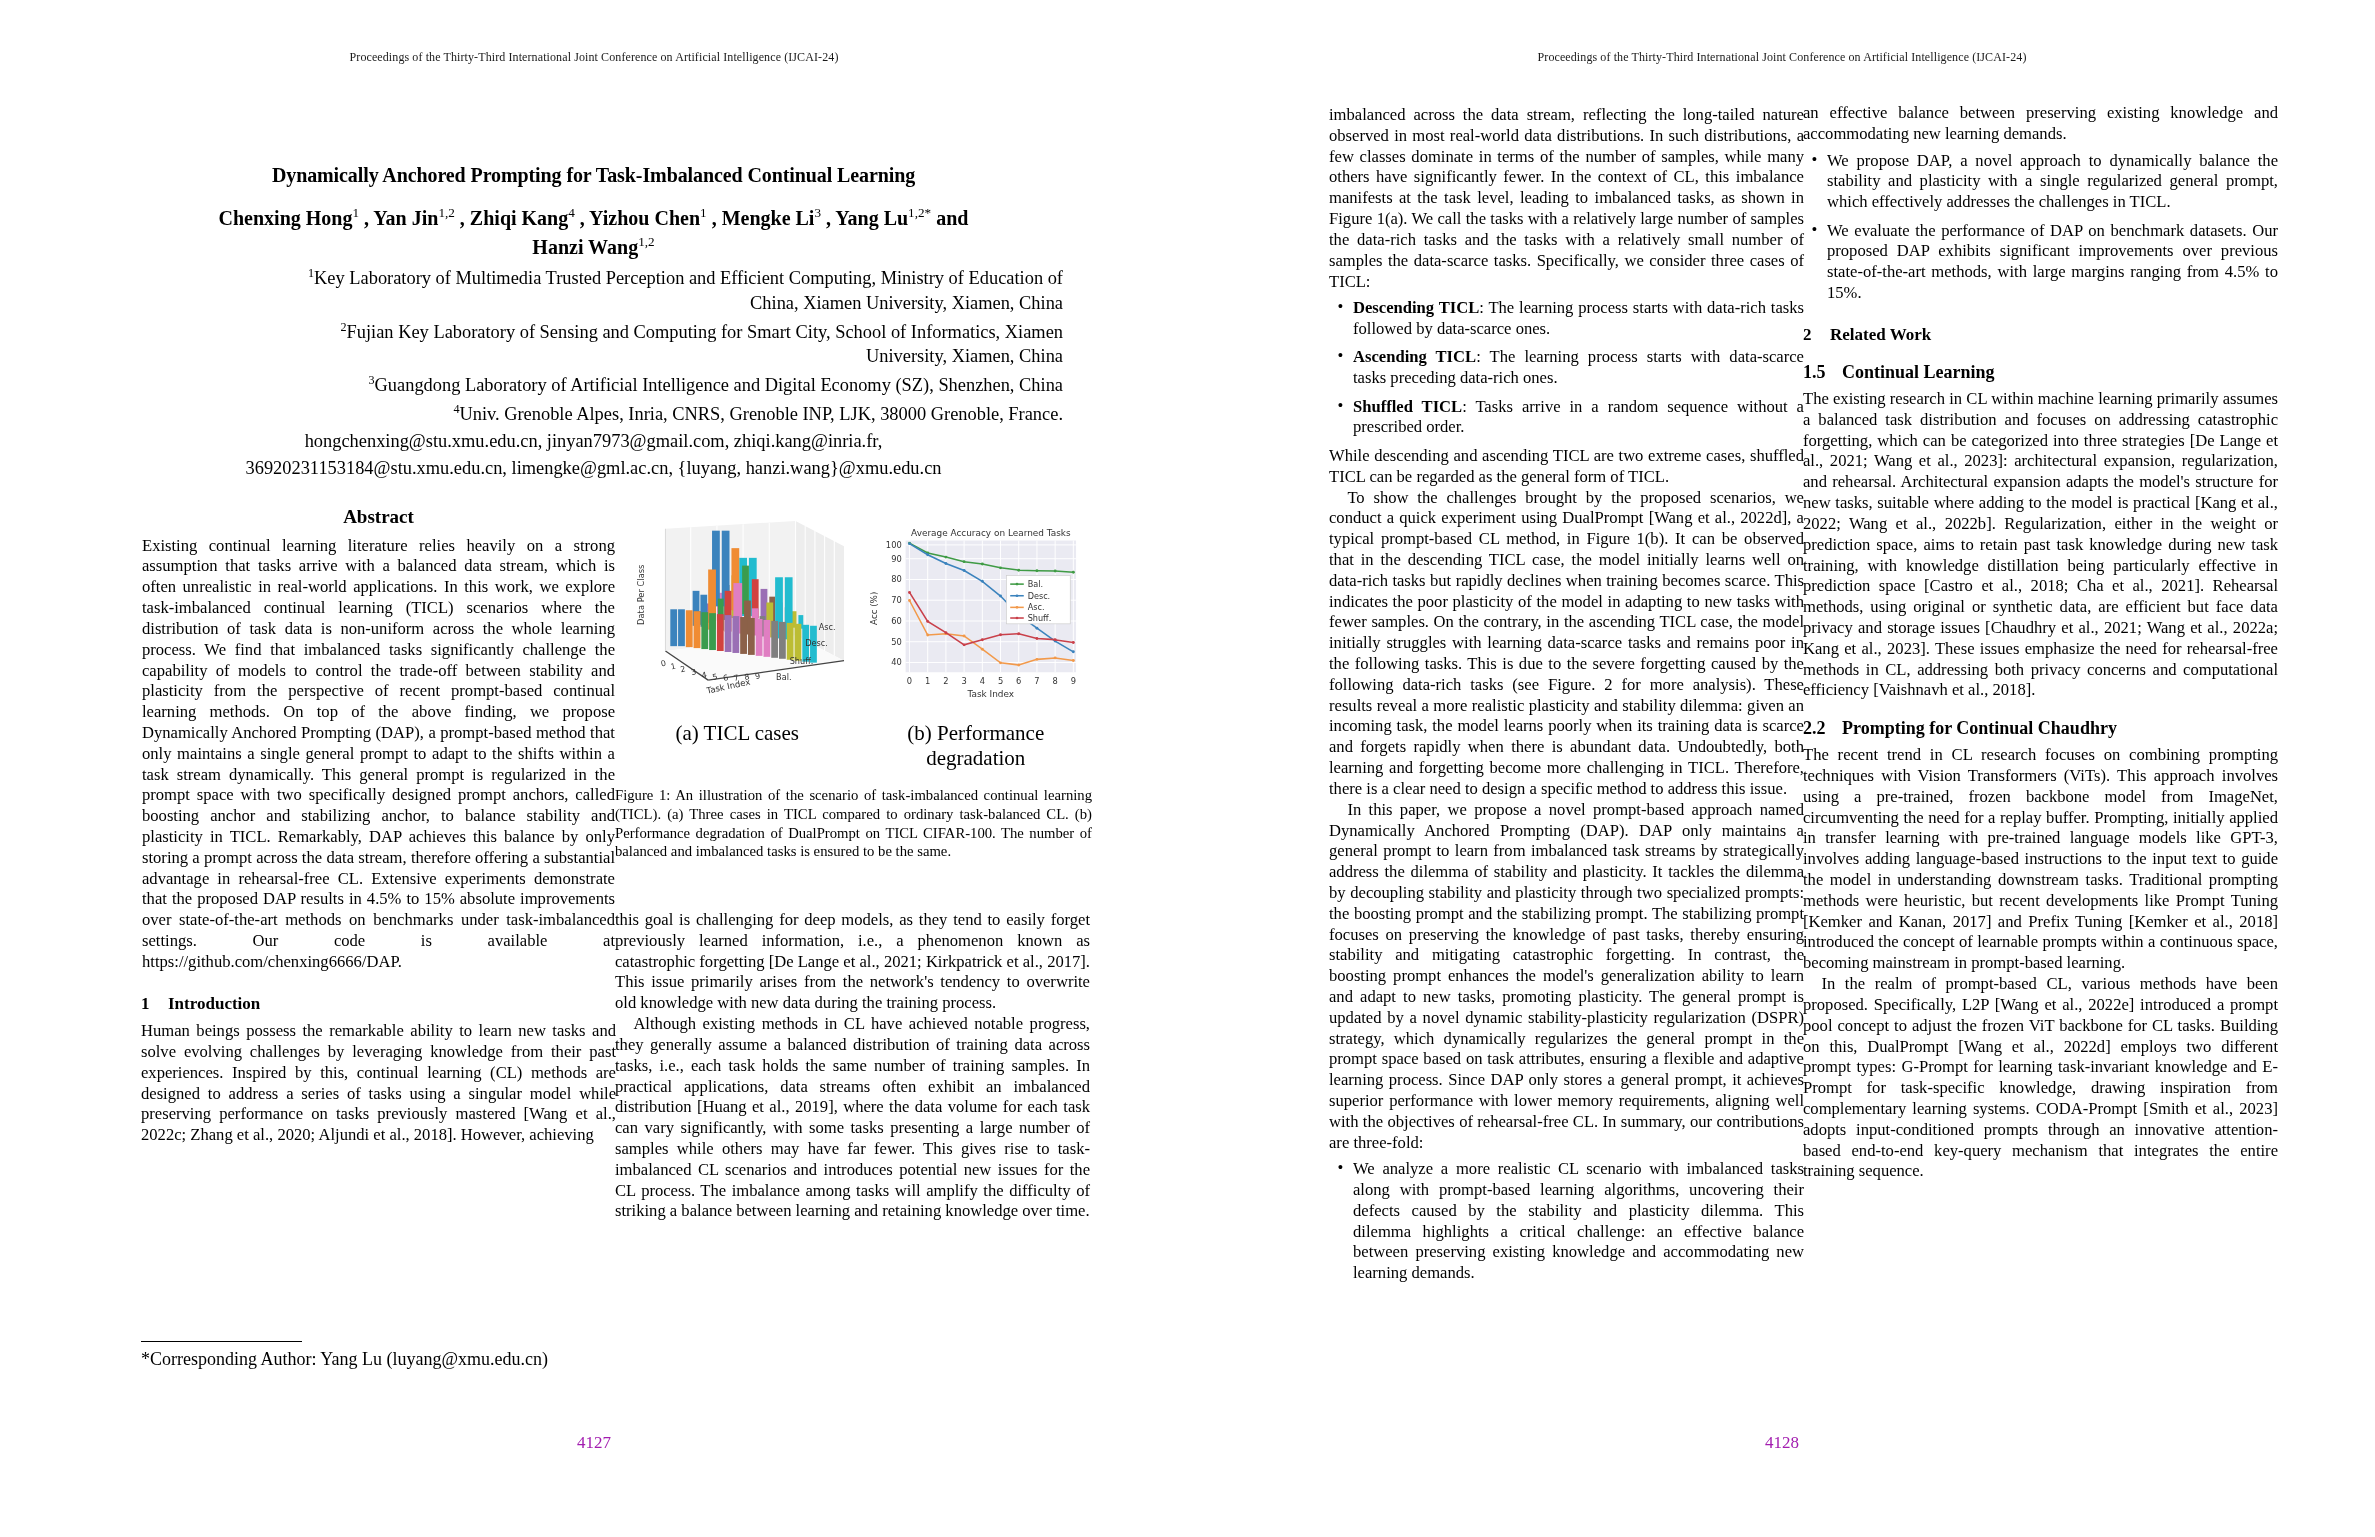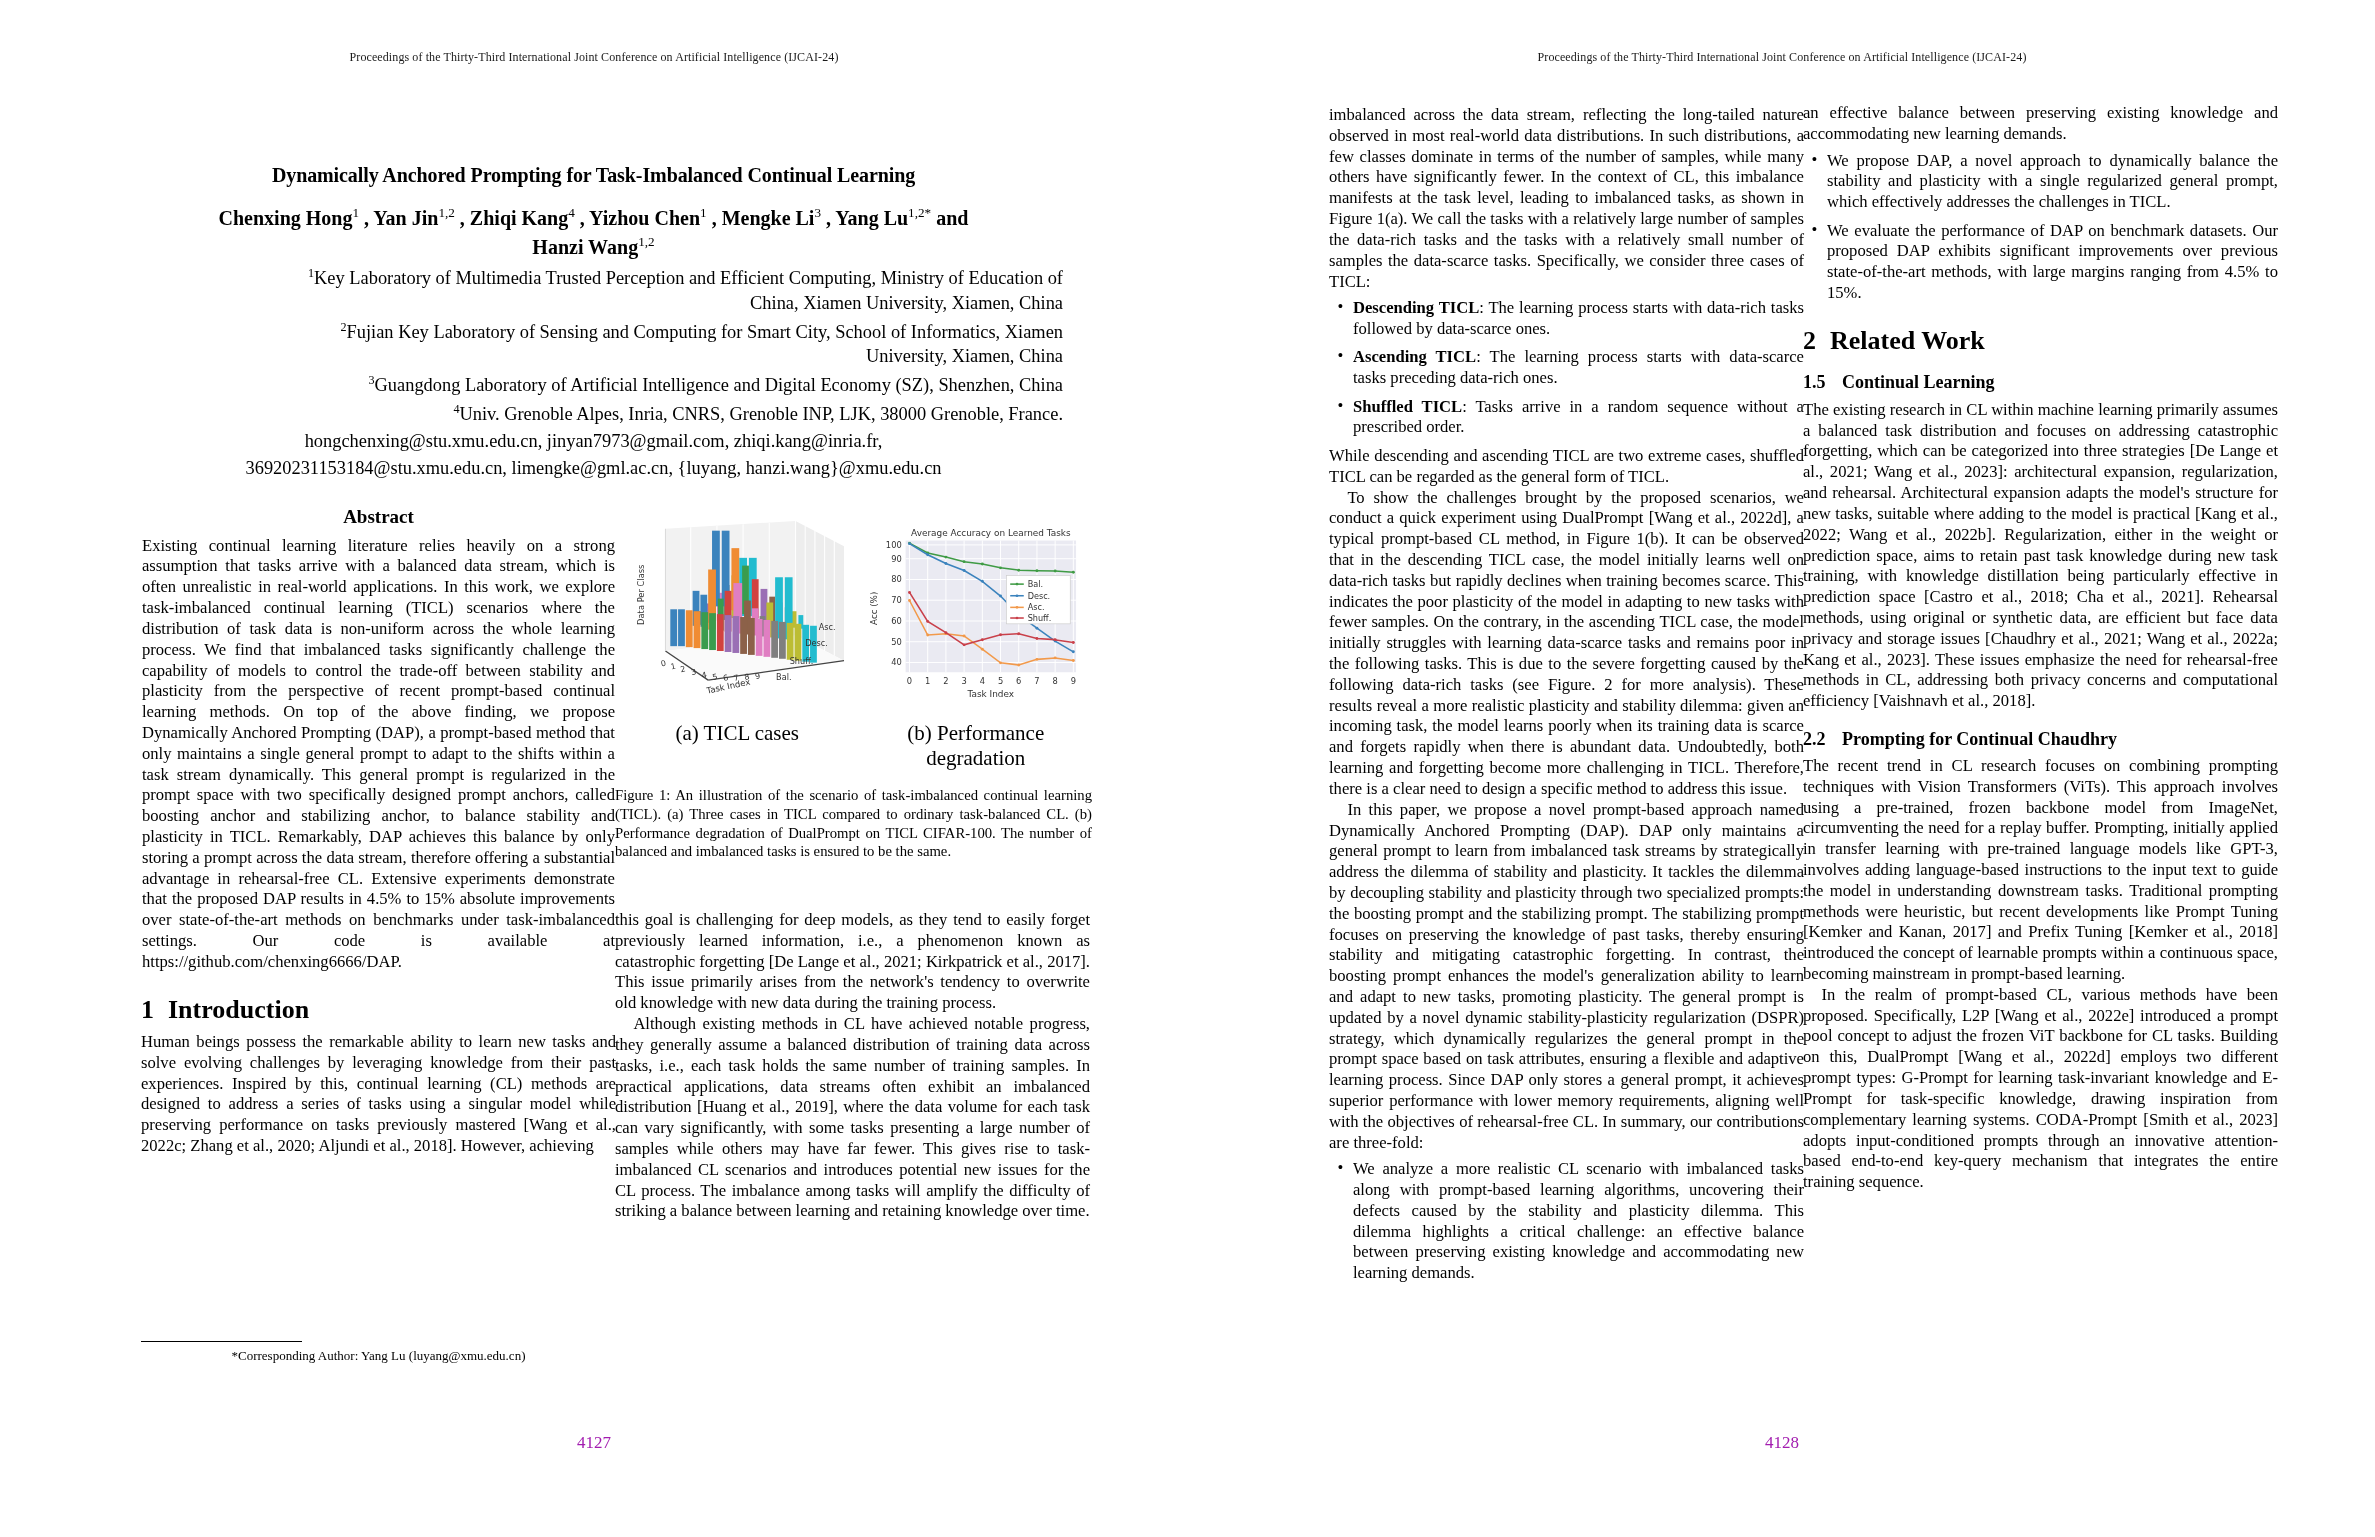--- a/index.html
+++ b/index.html
@@ -108,21 +108,21 @@
   }
   .abstract {
     padding: 0 1px;
   }
   p {
     margin: 0;
     text-indent: 18.4px;
   }
   p.noindent { text-indent: 0; }
   h2.sec {
-    font-size: 26px;
+    font-size: 17px;
     font-weight: bold;
     margin: 21.3px 0 6.8px 0;
     text-align: left;
     text-indent: 0;
     line-height: 1.2;
   }
   h3.subsec {
     font-size: 18px;
     font-weight: bold;
     margin: 16.5px 0 5.8px 0;
@@ -150,23 +150,22 @@
     left: -15.5px;
     top: -1px;
   }
   b  { font-weight: bold; }
 
   .footnote {
     position: absolute;
     left: 141px;
     top: 1341px;
     width: 475px;
-    font-size: 13px;
+    font-size: 18px;
     line-height: 1.25;
-    text-align: center;
   }
   .fn-rule {
     width: 161px;
     height: 1.2px;
     background: #000;
     margin-bottom: 5.8px;
   }
 
   
   .figure {

